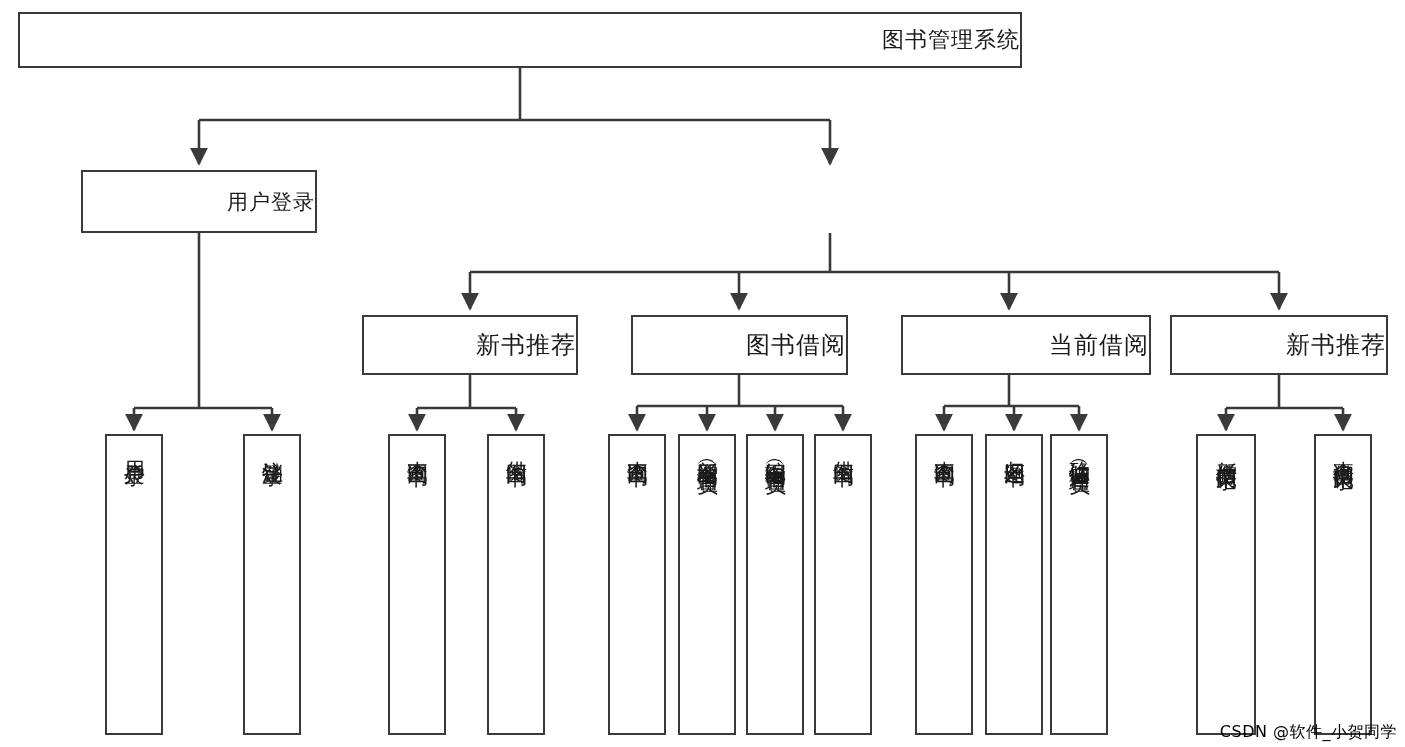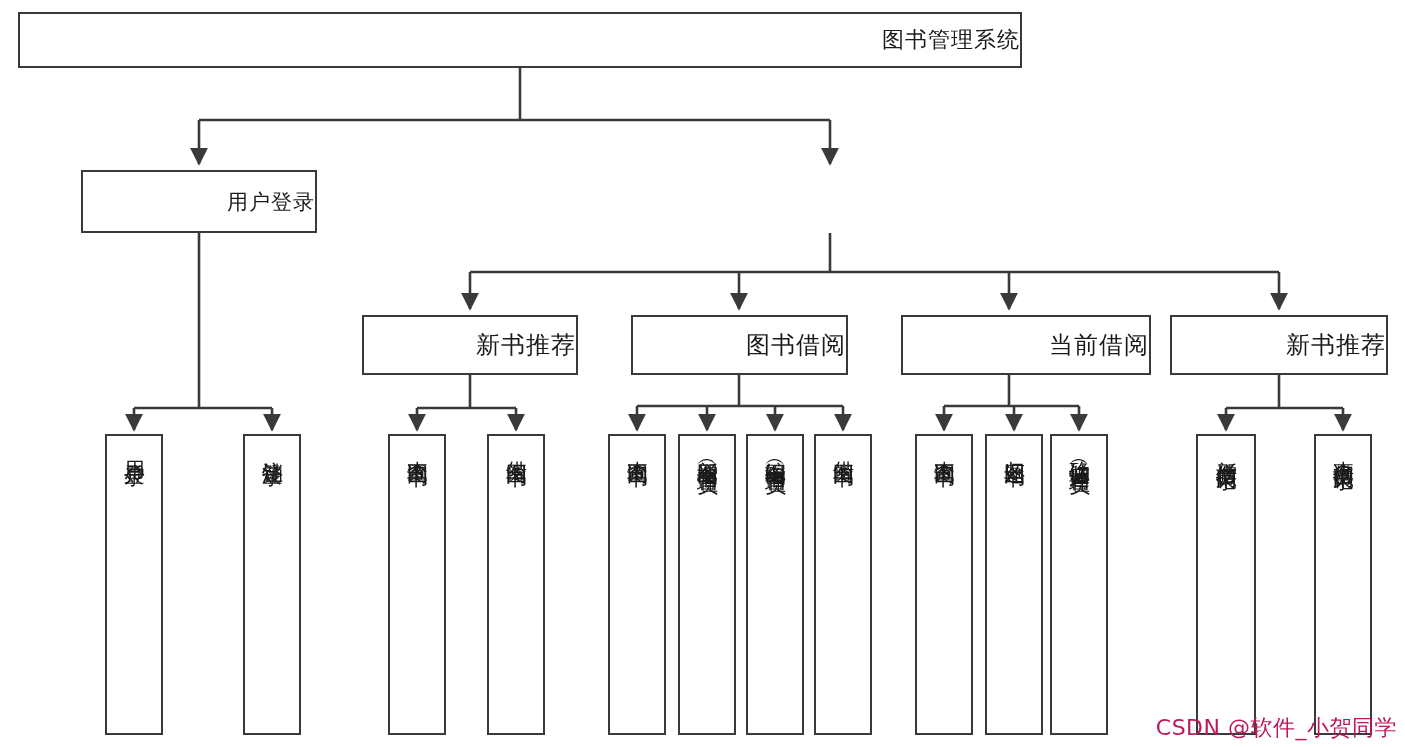--- a/index.html
+++ b/index.html
@@ -58,22 +58,22 @@
     left: 0;
     top: 0;
     width: 1405px;
     height: 747px;
     pointer-events: none;
   }
   .wm {
     position: absolute;
     right: 8px;
     bottom: 4px;
-    font-size: 22px;
-    color: #be185d;
+    font-size: 16px;
+    color: #000000;
     letter-spacing: 0.5px;
     white-space: nowrap;
   }
 </style>
 </head>
 <body>
 
 <div id="canvas">
 
   <svg class="wires" viewBox="0 0 1405 747" xmlns="http://www.w3.org/2000/svg">

